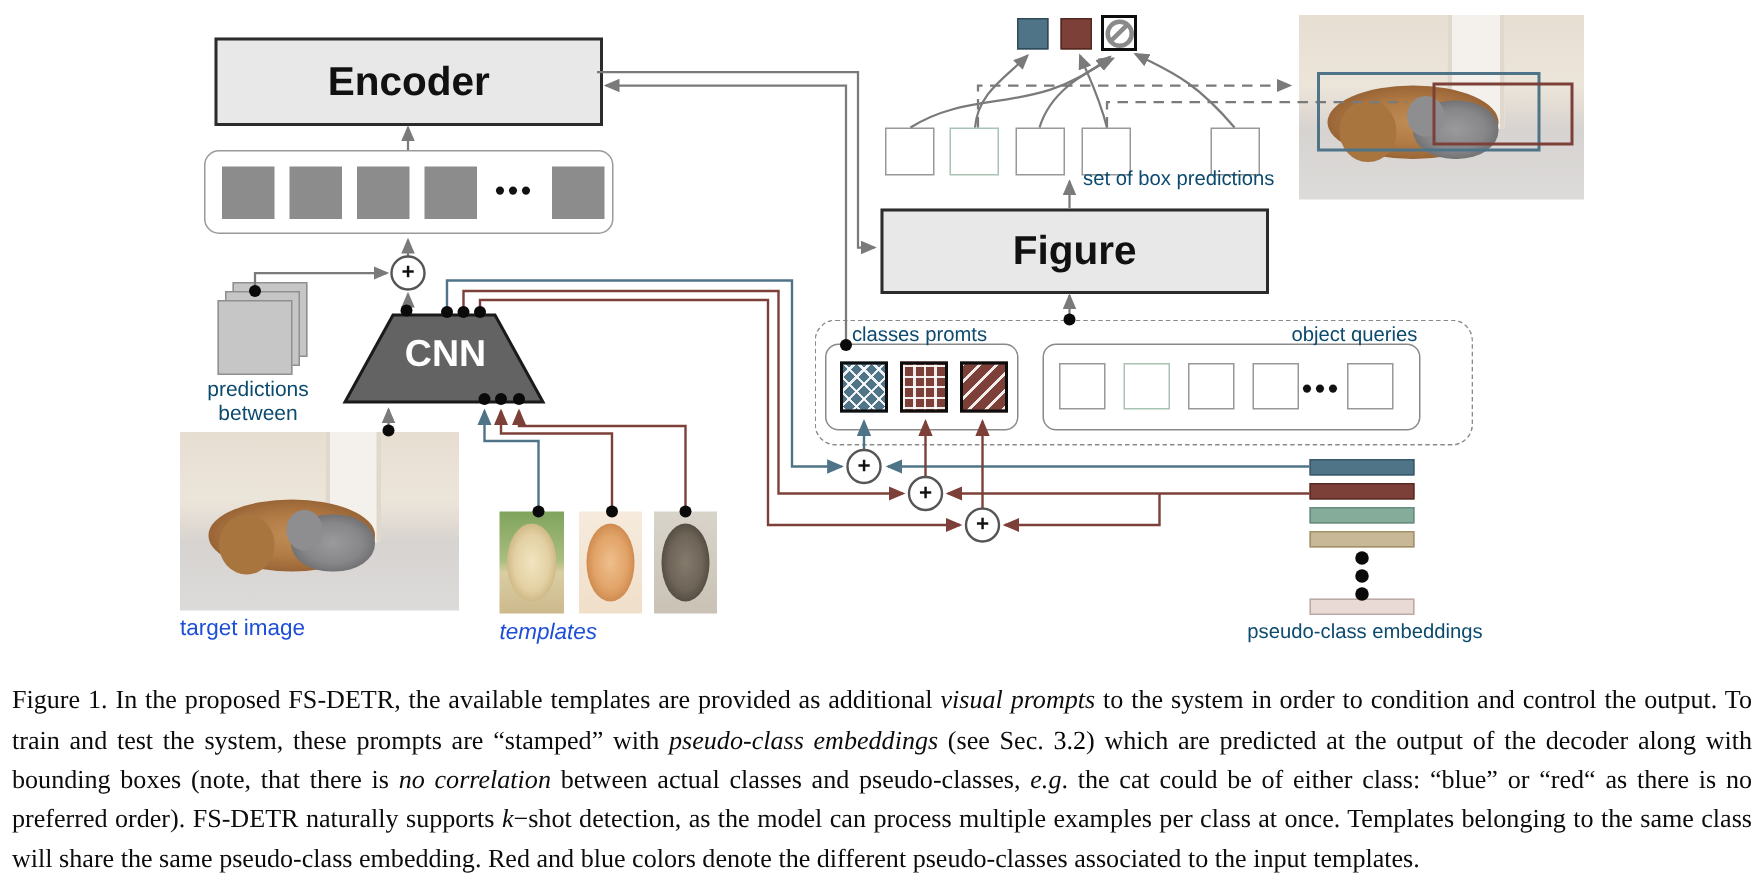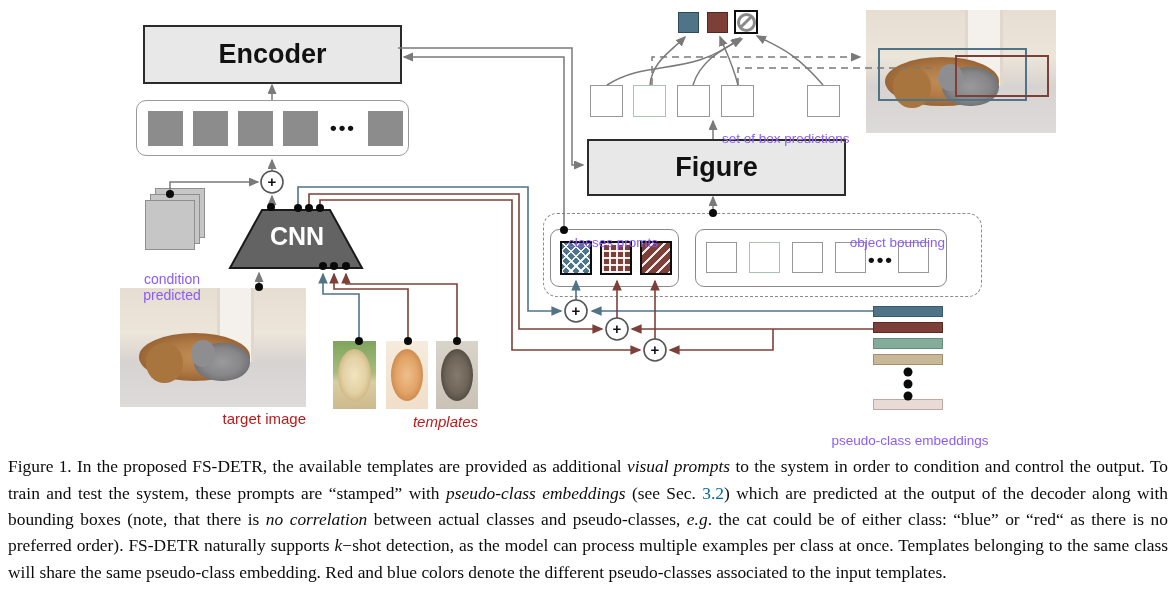--- a/index.html
+++ b/index.html
@@ -10,22 +10,22 @@
           display:flex;align-items:center;justify-content:center;
           font-weight:bold;font-size:27px;color:#111;z-index:1;}
   
   .tokenrow{position:absolute;left:136px;top:100px;width:273px;height:56px;background:#fff;
             border:1.5px solid #9a9a9a;border-radius:10px;display:flex;align-items:center;
             padding:0 11px;box-sizing:border-box;gap:10px;z-index:1;}
   .token{width:35px;height:35px;background:#8c8c8c;flex:0 0 auto;}
   .hdots{font-size:19px;font-weight:bold;color:#111;letter-spacing:2px;flex:0 0 auto;margin:0 2px;}
   
   .sheet{position:absolute;width:48px;height:48px;background:#c6c6c6;border:1.5px solid #8f8f8f;z-index:1;}
-  .small-label{position:absolute;color:#8b5cf6;font-size:13.5px;line-height:1.15;z-index:3;margin-top:20px;}
-  .img-label{position:absolute;color:#b91c1c;font-size:15px;text-align:right;z-index:3;}
+  .small-label{position:absolute;color:#0c4a6e;font-size:13.5px;line-height:1.15;z-index:3;}
+  .img-label{position:absolute;color:#1d4ed8;font-size:15px;text-align:left;z-index:3;}
   
   #cnn-label{position:absolute;left:262px;top:222px;width:70px;text-align:center;color:#fff;
              font-weight:bold;font-size:25px;z-index:3;}
   
   .plus{position:absolute;width:22px;height:22px;text-align:center;line-height:21px;
         font-weight:bold;font-size:15px;color:#111;z-index:3;}
   
   .photo{position:absolute;overflow:hidden;z-index:1;
          background:linear-gradient(180deg,#e7ded2 0%,#ece5da 38%,#ded8d2 55%,#d6d3d1 62%,#dddbd9 100%);}
   .photo .door{position:absolute;left:52%;top:0;width:17%;height:62%;background:#f4f1ec;
@@ -78,21 +78,21 @@
   .bar-0{background:#4f7488;border:1px solid #39586a;}
   .bar-1{background:#7d4038;border:1px solid #5a2b23;}
   .bar-2{background:#85ac9b;border:1px solid #688c7c;}
   .bar-3{background:#c8b897;border:1px solid #a2906a;}
   .bar-4{background:#e9dad6;border:1px solid #bcaaa6;}
   
   #caption{position:absolute;left:8px;top:436px;width:1160px;
            font-family:"Liberation Serif",serif;font-size:17.4px;line-height:1.51;
            color:#0c0c0c;text-align:justify;z-index:1;}
   #caption .it{font-style:italic;}
-  #caption .ref{color:#0369a1;}
+  #caption .ref{color:#000000;}
   svg#wires{position:absolute;left:0;top:0;z-index:2;pointer-events:none;}
 </style>
 </head>
 <body>
 
 <div id="canvas">
 
   <div class="bigbox" style="left:143px;top:25px;width:255px;height:55px;">
     <span>Encoder</span>
   </div>
@@ -106,22 +106,22 @@
     <div class="token"></div>
     <div class="token"></div>
     <div class="hdots">•••</div>
     <div class="token"></div>
   </div>
 
   <div class="sheet" style="left:155px;top:188px;"></div>
   <div class="sheet" style="left:150px;top:194px;"></div>
   <div class="sheet" style="left:145px;top:200px;"></div>
   <div class="small-label" style="left:118px;top:251px;width:108px;text-align:center;font-size:14px;">
-    <div>condition</div>
-    <div>predicted</div>
+    <div>predictions</div>
+    <div>between</div>
   </div>
 
   <div id="cnn-label">CNN</div>
 
   <div class="plus" style="left:261px;top:171px;">+</div>
   <div class="plus" style="left:565px;top:300px;">+</div>
   <div class="plus" style="left:606px;top:318px;">+</div>
   <div class="plus" style="left:644px;top:339px;">+</div>
 
   <div class="photo" style="left:120px;top:288px;width:186px;height:119px;">
@@ -144,21 +144,21 @@
     </div>
   <div class="img-label" style="left:333px;top:413px;width:145px;font-style:italic;">templates</div>
 
   <div class="dashedbox" style="left:543px;top:213px;width:437px;height:82px;"></div>
   <div class="small-label" style="left:548px;top:215px;width:130px;text-align:center;">classes promts</div>
   <div class="groupbox" style="left:550px;top:229px;width:127px;height:56px;"></div>
   <div class="prompt" id="prompt-1" style="left:560px;top:241px;"></div>
   <div class="prompt" id="prompt-2" style="left:600px;top:241px;"></div>
   <div class="prompt" id="prompt-3" style="left:640px;top:241px;"></div>
 
-  <div class="small-label" style="left:800px;top:215px;width:145px;text-align:right;">object bounding</div>
+  <div class="small-label" style="left:800px;top:215px;width:145px;text-align:right;">object queries</div>
   <div class="groupbox" style="left:695px;top:229px;width:250px;height:56px;"></div>
   <div class="qsquare" style="left:706px;top:242px;"></div>
   <div class="qsquare green" style="left:749px;top:242px;"></div>
   <div class="qsquare" style="left:792px;top:242px;"></div>
   <div class="qsquare" style="left:835px;top:242px;"></div>
   <div class="hdots" style="position:absolute;left:866px;top:249px;z-index:2;">•••</div>
   <div class="qsquare" style="left:898px;top:242px;"></div>
 
   <div class="qsquare" style="left:590px;top:85px;width:33px;height:32px;"></div>
   <div class="qsquare green" style="left:633px;top:85px;width:33px;height:32px;"></div>

